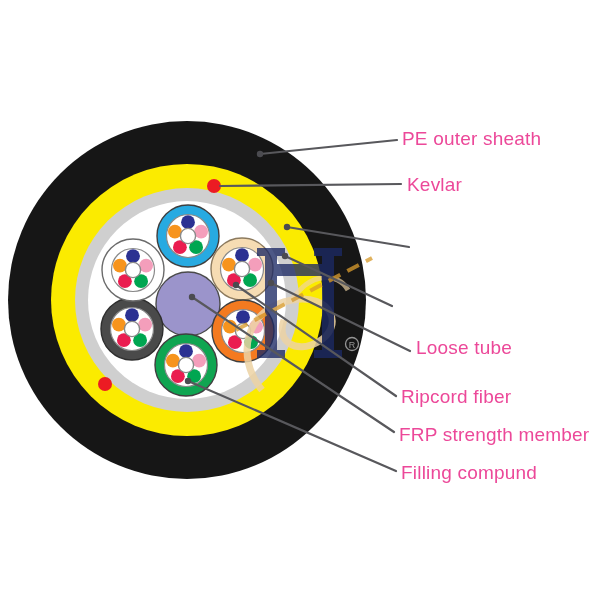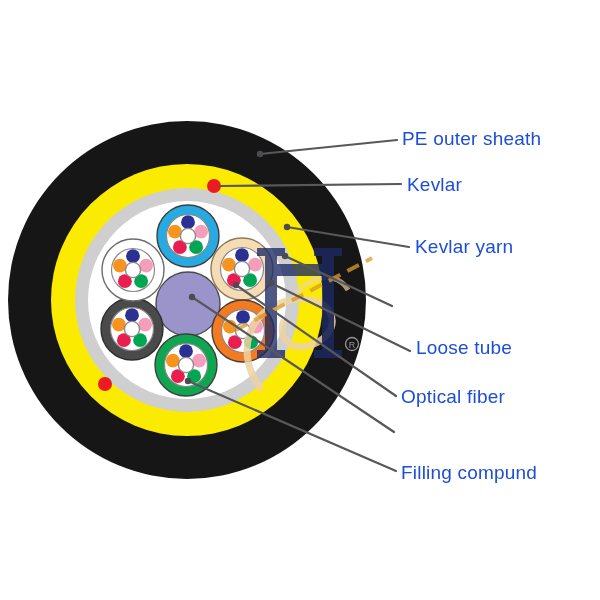--- a/index.html
+++ b/index.html
@@ -3,21 +3,21 @@
 <meta charset="utf-8">
 <style>
   html,body{margin:0;padding:0;}
   .stage{
     position:relative;width:600px;height:600px;background:#ffffff;overflow:hidden;
     font-family:"Liberation Sans", sans-serif;
   }
   .stage svg{position:absolute;left:0;top:0;}
   .diagram-label{
     position:absolute;transform:translateY(-50%);
-    font-size:19px;line-height:1.1;color:#1d4ed8;white-space:nowrap;
+    font-size:19px;line-height:1.1;color:#ec4899;white-space:nowrap;
     letter-spacing:0.2px;
   }
 </style>
 </head>
 <body>
 
 <div class="stage" style="background: rgb(255, 255, 255);">
 
   <svg width="600" height="600" viewBox="0 0 600 600">
 
@@ -103,17 +103,17 @@
       <circle cx="285" cy="256" r="3.2" fill="#4B4B50"></circle>
       <circle cx="271" cy="283" r="3.2" fill="#4B4B50"></circle>
       <circle cx="236" cy="285" r="3.2" fill="#4B4B50"></circle>
       <circle cx="192" cy="297" r="3.2" fill="#4B4B50"></circle>
       <circle cx="188" cy="381" r="3.2" fill="#4B4B50"></circle>
     </g>
   </svg>
 
   <div class="diagram-label" style="left:402px;top:139px">PE outer sheath</div>
   <div class="diagram-label" style="left:407px;top:185px">Kevlar</div>
-  <div class="diagram-label" style="left:415px;top:247px">Kevlar yarn</div>
   <div class="diagram-label" style="left:416px;top:348px">Loose tube</div>
-  <div class="diagram-label" style="left:401px;top:397px">Optical fiber</div>
+  <div class="diagram-label" style="left:401px;top:397px">Ripcord fiber</div>
+  <div class="diagram-label" style="left:399px;top:435px">FRP strength member</div>
   <div class="diagram-label" style="left:401px;top:473px">Filling compund</div>
 </div>
 
 </body></html>

